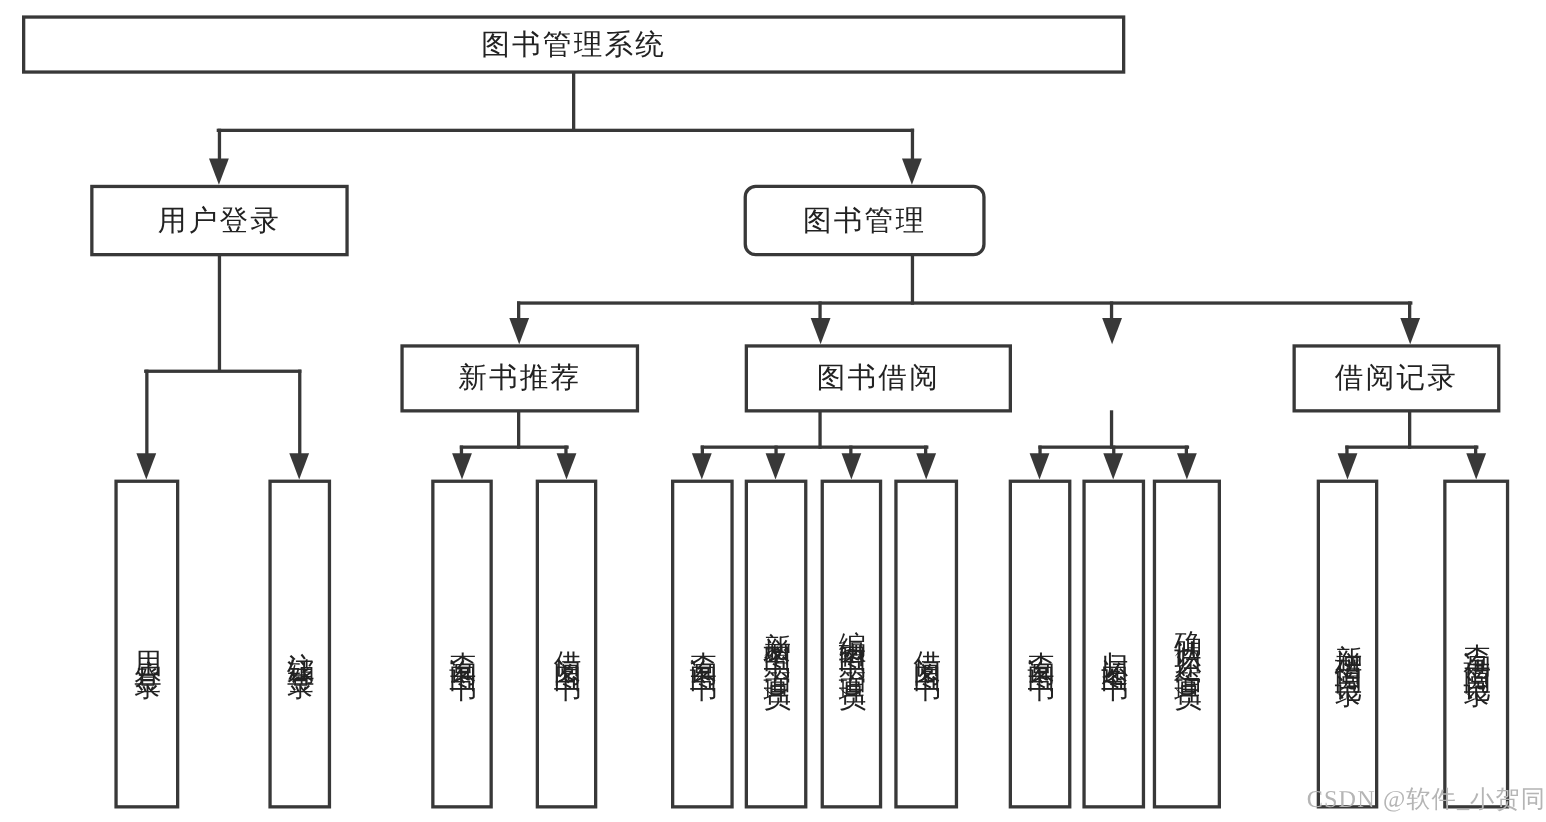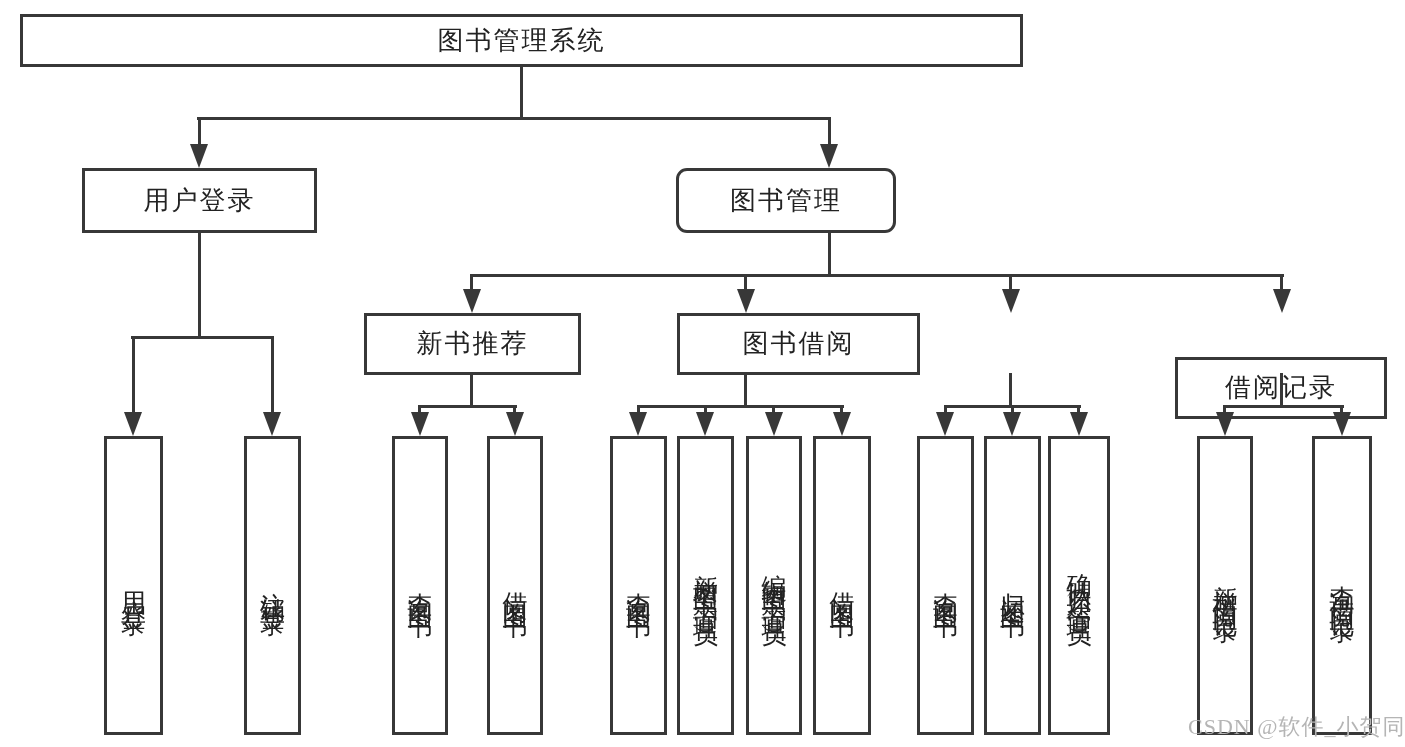--- a/index.html
+++ b/index.html
@@ -102,21 +102,21 @@
   <div class="arw" style="left:737px;top:289px;"></div>
   <div class="arw" style="left:1002px;top:289px;"></div>
   <div class="arw" style="left:1273px;top:289px;"></div>
 
   <div class="box lvl3" style="left:364px;width:217px;">
     <span class="htext">新书推荐</span>
   </div>
   <div class="box lvl3" style="left:638px;width:243px;margin-left:39px;">
     <span class="htext">图书借阅</span>
   </div>
-  <div class="box lvl3" style="left:1175px;width:212px;margin-top:44px;">
+  <div class="box lvl3" style="left:1175px;width:189px;">
     <span class="htext">借阅记录</span>
   </div>
 
   <div class="vline" style="left:470px;top:373px;height:35px;"></div>
   <div class="vline" style="left:744px;top:373px;height:35px;"></div>
   <div class="vline" style="left:1009px;top:373px;height:35px;"></div>
   <div class="vline" style="left:1280px;top:373px;height:35px;"></div>
 
   <div class="hline" style="left:418px;top:405px;width:99px;"></div>
   <div class="hline" style="left:637px;top:405px;width:207px;"></div>

